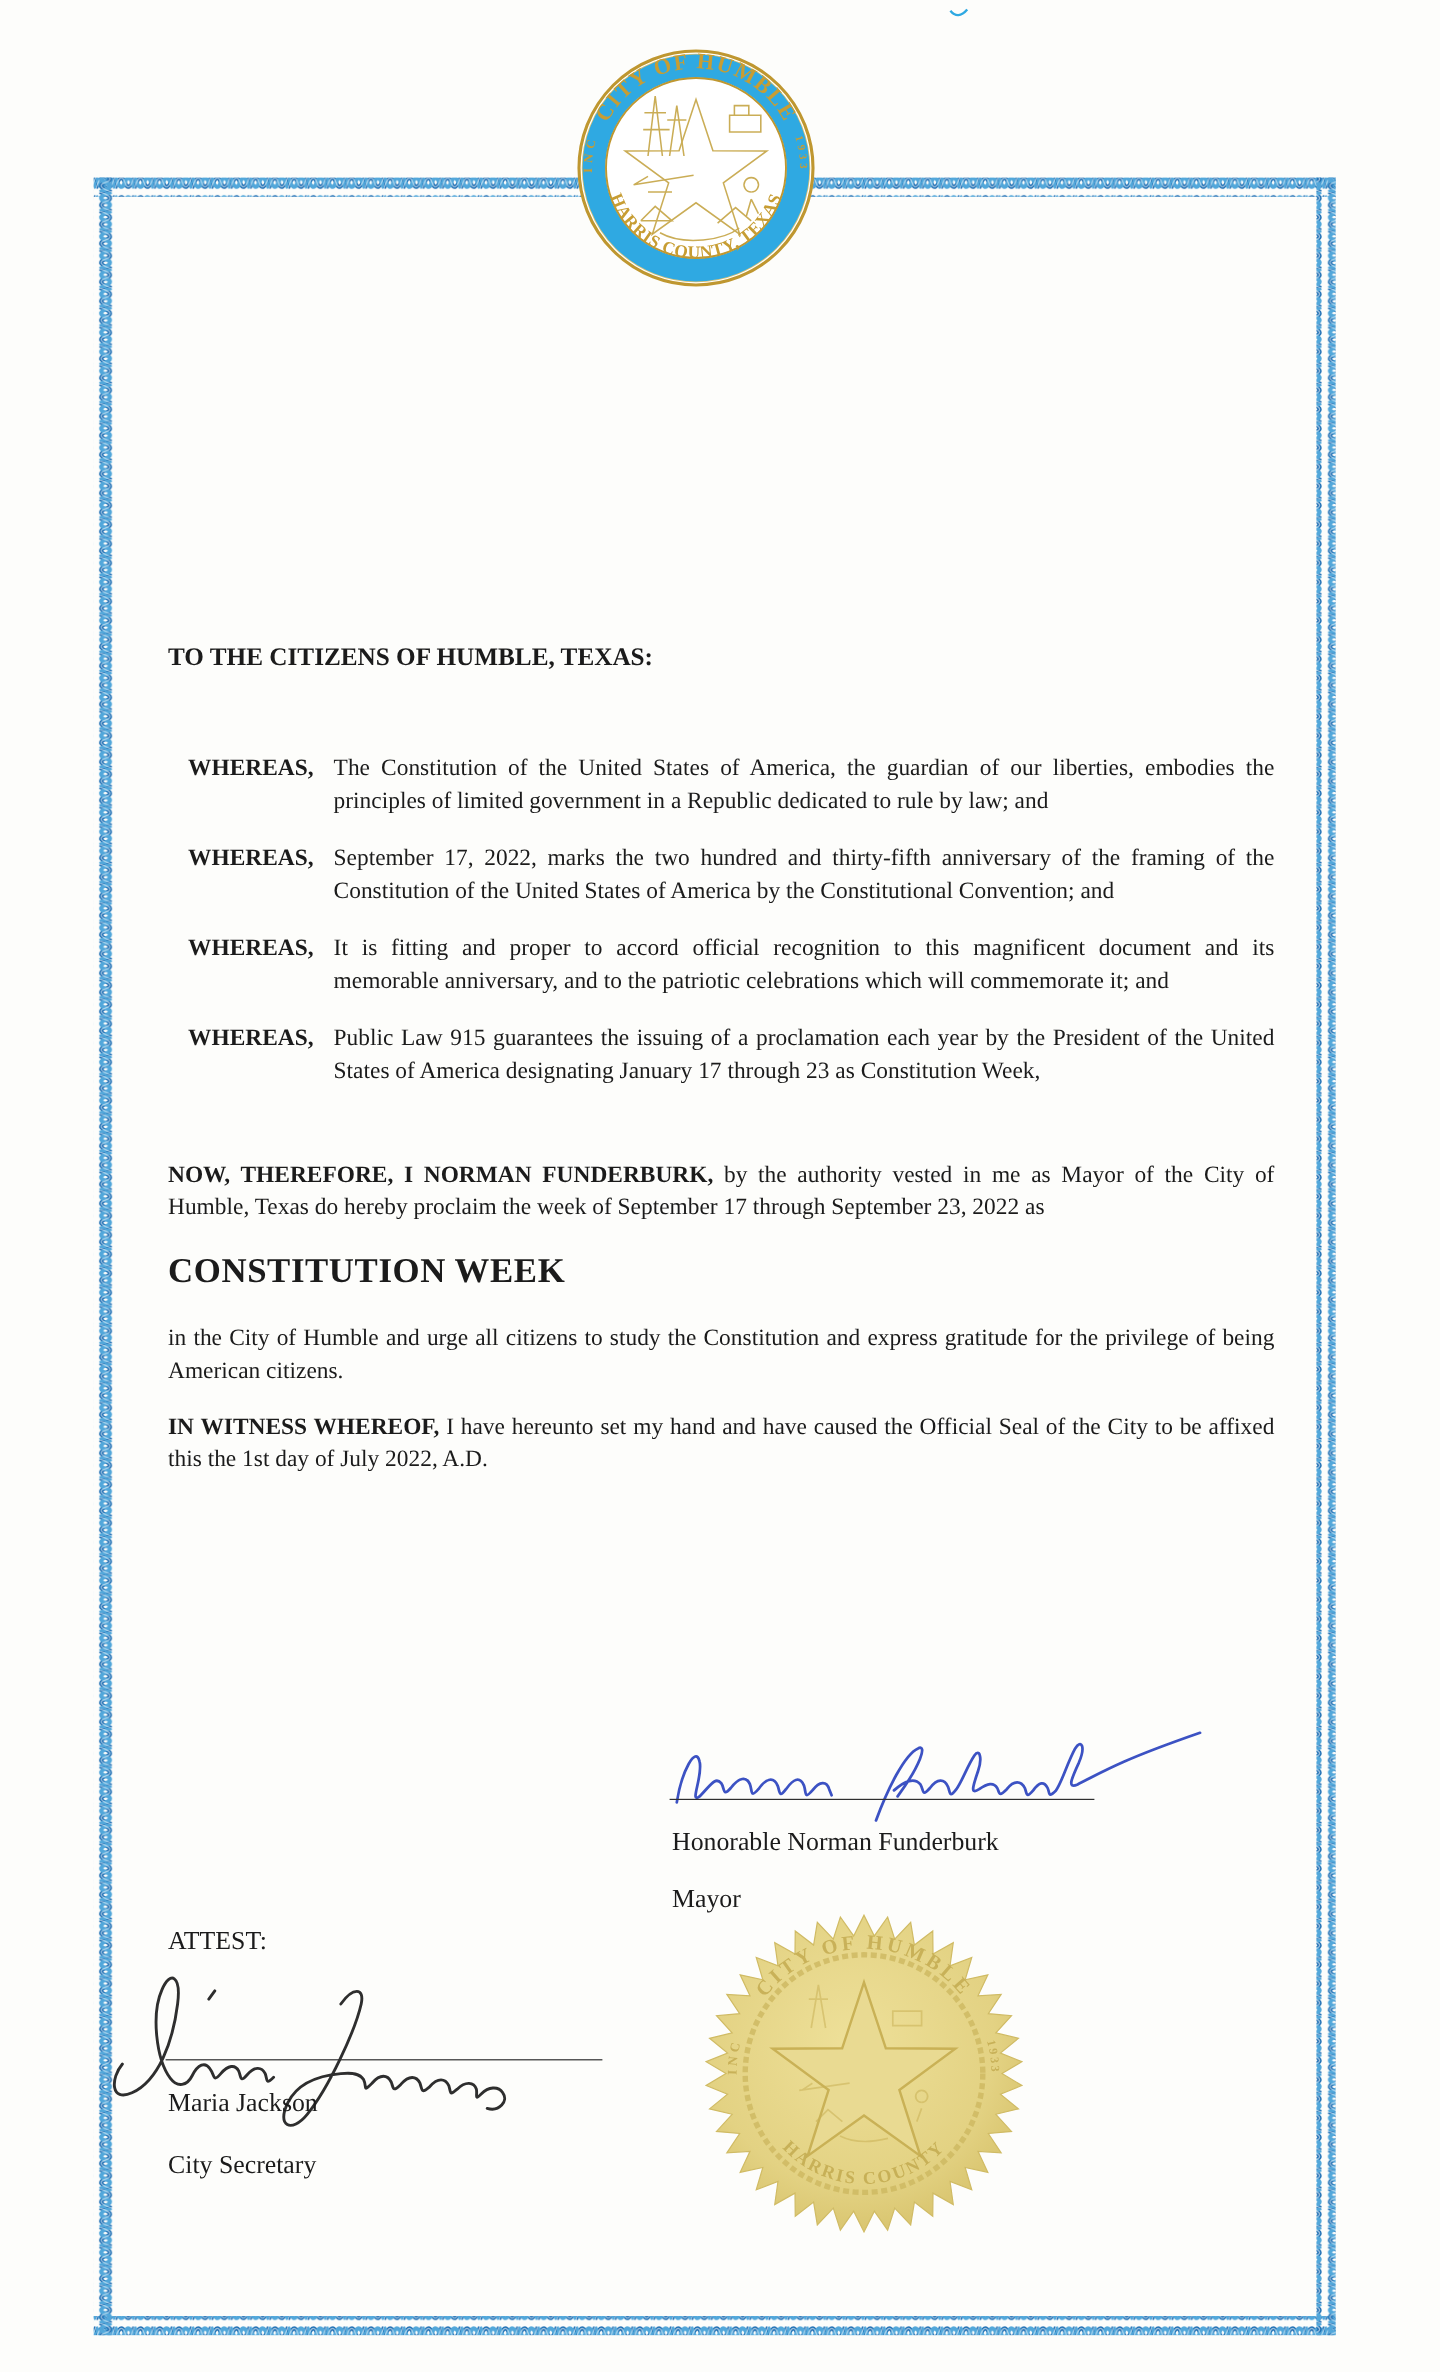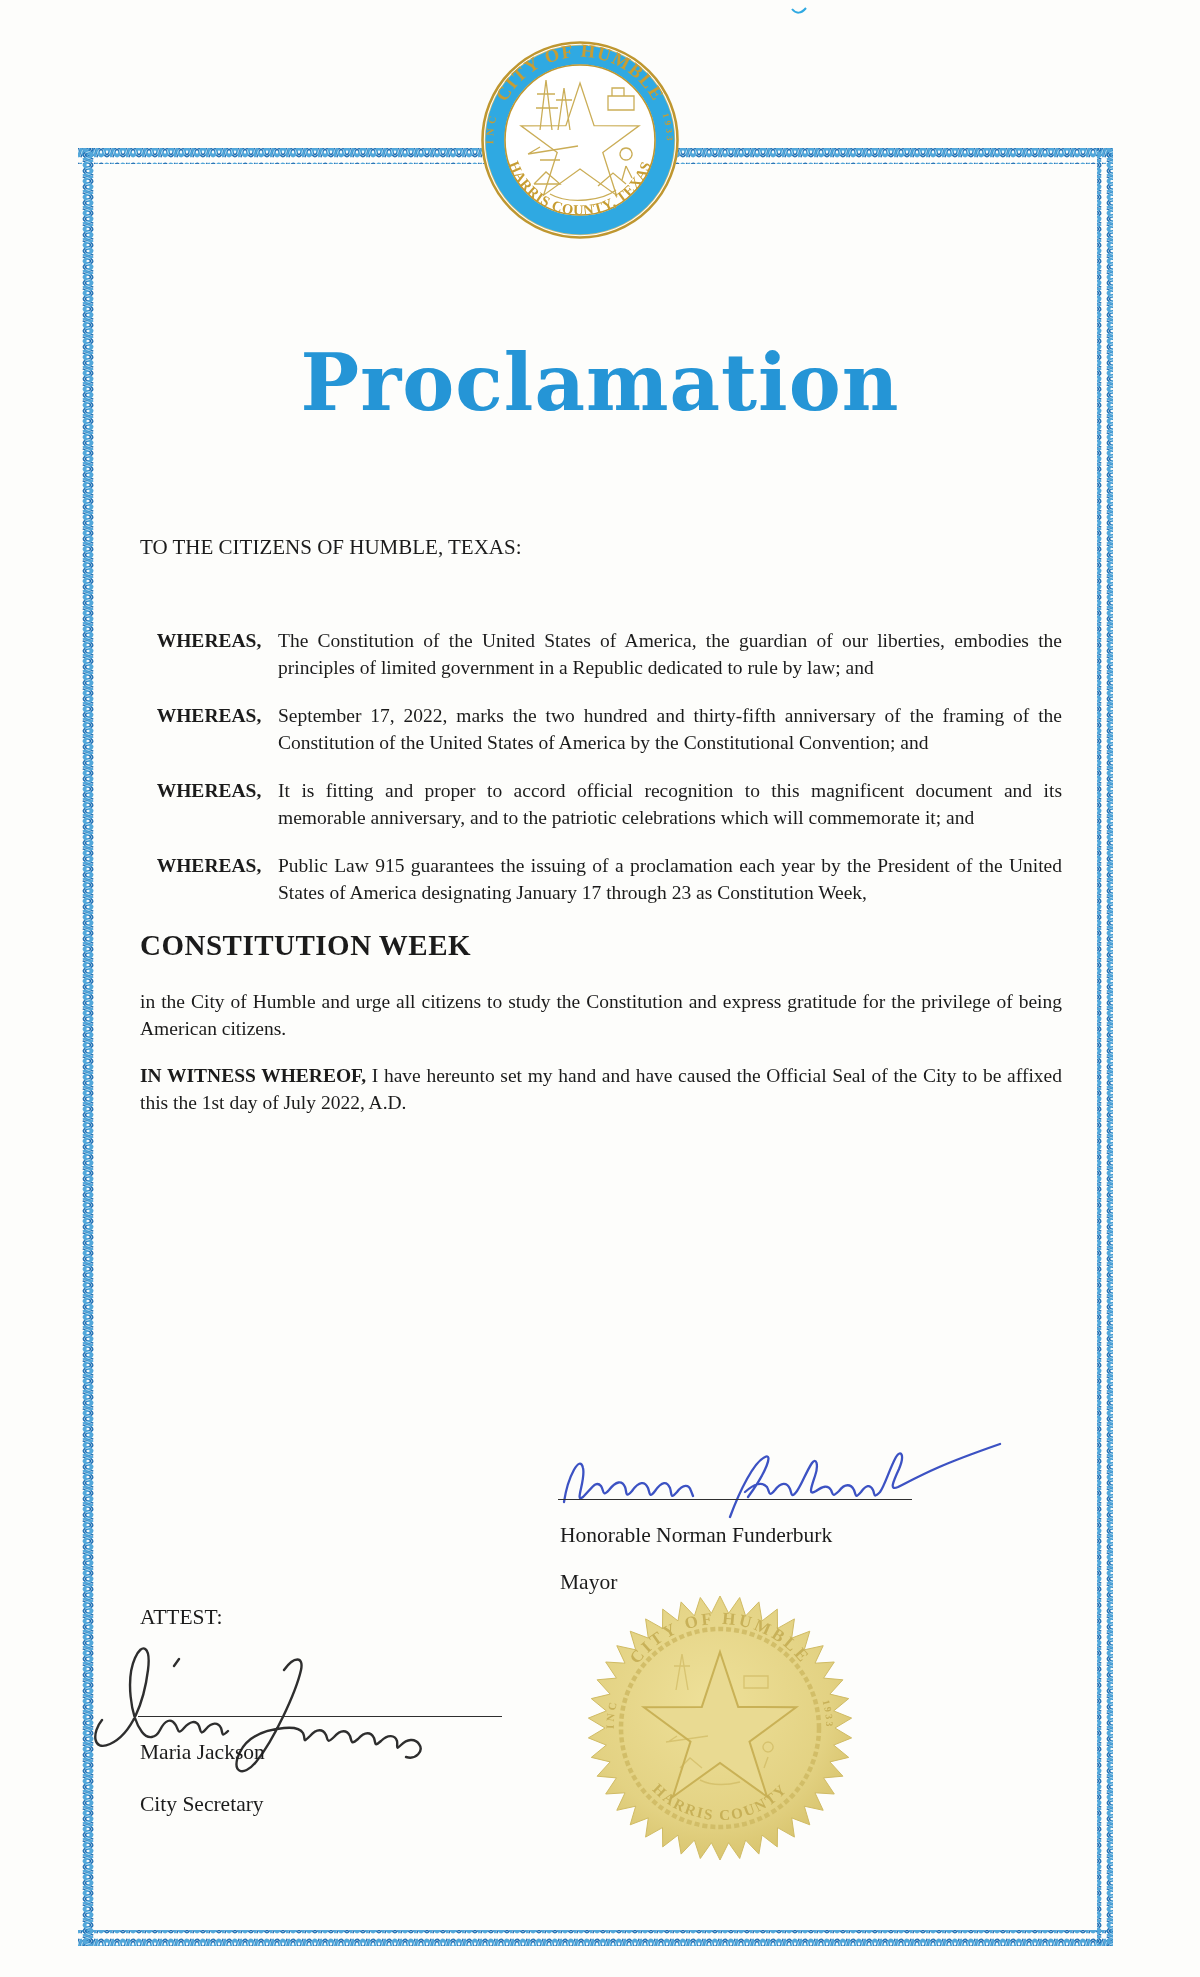--- a/index.html
+++ b/index.html
@@ -4,21 +4,21 @@
 <style>
   html,body{margin:0;padding:0;background:#e9e9e9;}
   .page{position:relative;width:1200px;height:1977px;background:#fdfdfb;
         font-family:"Liberation Serif",serif;color:#1b1b1b;overflow:hidden;margin:0 auto;}
   .border-svg{position:absolute;left:0;top:0;}
   .seal-top{position:absolute;left:480px;top:34px;}
   .doc-title{position:absolute;left:0;top:344px;width:100%;text-align:center;
              font-family:"DejaVu Serif",serif;font-weight:700;font-size:78px;line-height:1;
              letter-spacing:1px;}
   .content{position:absolute;left:140px;top:534px;width:922px;font-size:19.5px;line-height:27px;}
-  .salutation{font-weight:400;font-size:21px;margin:0 0 66px 0;}
+  .salutation{font-weight:700;font-size:21px;margin:0 0 66px 0;}
   .clause{display:grid;grid-template-columns:138px 1fr;margin:0 0 21px 0;}
   .clause-label{font-weight:700;text-align:center;}
   .clause-text{text-align:justify;}
   .now-block{margin-top:60px;text-align:justify;}
   .week-heading{margin-top:26px;text-align:left;font-weight:700;font-size:29px;letter-spacing:.5px;}
   .body-par{margin-top:22px;text-align:justify;}
   .witness-par{margin-top:18px;text-align:justify;}
   .sig-svg{position:absolute;}
   .sig-line{position:absolute;border-top:1.6px solid #2f2f2f;height:0;}
   .sig-name{position:absolute;font-size:21.5px;}
@@ -89,21 +89,20 @@
       </text>
       <text font-size="10.5" letter-spacing="4">
         <textPath href="#arcLeft" startOffset="50%" text-anchor="middle">INC</textPath>
       </text>
       <text font-size="9" letter-spacing="3">
         <textPath href="#arcRight" startOffset="50%" text-anchor="middle">1933</textPath>
       </text>
     </g>
   </svg>
 
-  <div class="doc-title" id="title-el" style="color: rgb(37, 149, 214);">Proclamation</div>
 
   <div class="content">
     <p class="salutation">TO THE CITIZENS OF HUMBLE, TEXAS:</p>
 
     <div class="clause">
       <span class="clause-label">WHEREAS,</span>
       <span class="clause-text">The Constitution of the United States of America, the guardian of our liberties, embodies the principles of limited government in a Republic dedicated to rule by law; and</span>
     </div>
     <div class="clause">
       <span class="clause-label">WHEREAS,</span>
@@ -111,20 +110,21 @@
     </div>
     <div class="clause">
       <span class="clause-label">WHEREAS,</span>
       <span class="clause-text">It is fitting and proper to accord official recognition to this magnificent document and its memorable anniversary, and to the patriotic celebrations which will commemorate it; and</span>
     </div>
     <div class="clause">
       <span class="clause-label">WHEREAS,</span>
       <span class="clause-text">Public Law 915 guarantees the issuing of a proclamation each year by the President of the United States of America designating January 17 through 23 as Constitution Week,</span>
     </div>
 
+    <p class="now-block"><b>NOW, THEREFORE, I NORMAN FUNDERBURK,</b><span> by the authority vested in me as Mayor of the City of Humble, Texas do hereby proclaim the week of September 17 through September 23, 2022 as</span></p>
 
     <p class="week-heading">CONSTITUTION WEEK</p>
 
     <p class="body-par">in the City of Humble and urge all citizens to study the Constitution and express gratitude for the privilege of being American citizens.</p>
 
     <p class="witness-par"><b>IN WITNESS WHEREOF,</b><span> I have hereunto set my hand and have caused the Official Seal of the City to be affixed this the 1st day of July 2022, A.D.</span></p>
   </div>
 
   <svg class="sig-svg" style="left:552px;top:1424px" width="460" height="96" viewBox="0 0 460 96">
     <path fill="none" stroke="#3c52c3" stroke-width="2.3" stroke-linecap="round" d="M12,78 C16,52 28,30 31,44 C34,56 22,80 31,73 C40,64 44,56 49,62 C52,66 50,74 57,66

